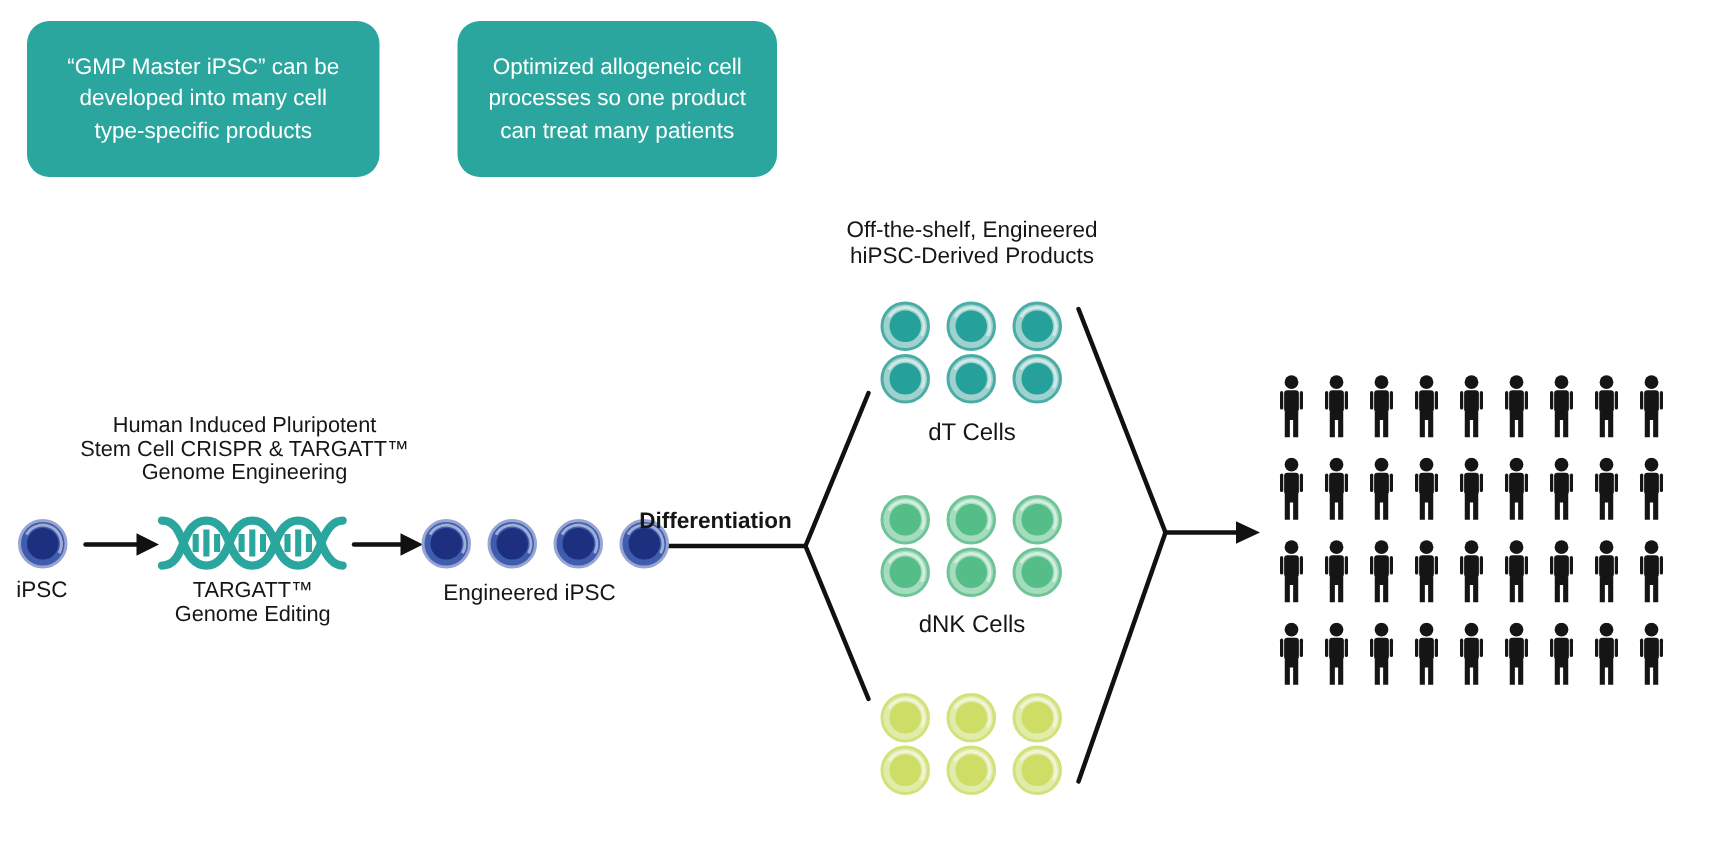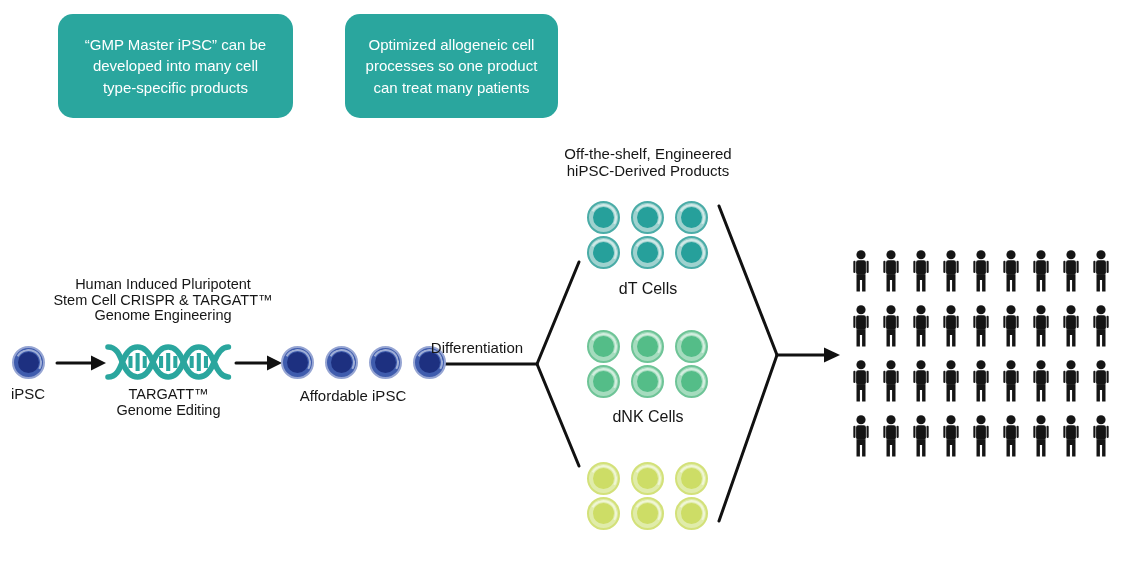--- a/index.html
+++ b/index.html
@@ -2,29 +2,29 @@
 <html style="--teal: #2aa69e; --person: #151515;"><head>
 <meta charset="utf-8">
 <style>
   html,body{margin:0;padding:0;background:#ffffff;}
   .stage{position:relative;width:1140px;height:565px;background:#fff;overflow:hidden;
          font-family:"Liberation Sans",sans-serif;color:#161616;}
   .pre{white-space:pre-line;}
   
   .topbox{position:absolute;top:14px;height:104px;background:var(--teal,#2aa69e);
           border-radius:15px;color:#fff;display:flex;align-items:center;justify-content:center;
-          text-align:center;font-size:15px;line-height:1.42;padding:0 10px;box-sizing:border-box;margin-left:40px;}
+          text-align:center;font-size:15px;line-height:1.42;padding:0 10px;box-sizing:border-box;}
   .b1{left:18px;width:235px}.b2{left:305px;width:213px}.b3{left:591px;width:236px}.b4{left:878px;width:236px}
   
   .caption{position:absolute;text-align:center;}
   .cap-engineering{left:38px;top:277px;width:250px;font-size:14.5px;line-height:1.08;}
   .cap-ipsc{left:6px;top:385px;width:44px;font-size:15px;}
   .cap-targatt{left:96px;top:386px;width:145px;font-size:14.5px;line-height:1.12;}
   .cap-engineered{left:273px;top:387px;width:160px;font-size:15px;}
-  .cap-diff{left:418px;top:339px;width:118px;font-size:15px;}
+  .cap-diff{left:418px;top:339px;width:118px;font-size:15px;font-weight:bold;}
   .cap-products{left:546px;top:145px;width:204px;font-size:15px;line-height:1.15;}
   .cap-therapies{left:840px;top:192px;width:290px;font-size:15px;line-height:1.14;}
   .cluster-label{position:absolute;left:588px;width:120px;text-align:center;font-size:16px;}
   .lbl-dt{top:280px}.lbl-dnk{top:408px}.lbl-dcells{top:570px}
   
   .cellgrid{position:absolute;display:grid;grid-template-columns:repeat(3,33px);grid-auto-rows:33px;
             column-gap:11px;row-gap:2px;}
   .grid-dt{left:587px;top:201px}.grid-dnk{left:587px;top:330px}.grid-dcells{left:587px;top:462px}
   .ipsc-single{left:12px;top:346px;grid-template-columns:repeat(1,33px);}
   .engineered-row{left:281px;top:346px;grid-template-columns:repeat(4,33px);}
@@ -96,21 +96,21 @@
     </div>
   <div class="caption cap-ipsc">iPSC</div>
   <div class="caption cap-targatt pre">TARGATT™
 Genome Editing</div>
   <div class="cellgrid engineered-row" style="--ring: #3f5cad; --core: #1d3080; --edge: #96a5d3;">
       <div class="cell"></div>
       <div class="cell"></div>
       <div class="cell"></div>
       <div class="cell"></div>
     </div>
-  <div class="caption cap-engineered">Affordable iPSC</div>
+  <div class="caption cap-engineered">Engineered iPSC</div>
   <div class="caption cap-diff">Differentiation</div>
 
   <div class="caption cap-products pre">Off-the-shelf, Engineered
 hiPSC-Derived Products</div>
   <div class="cellgrid grid-dt" style="--ring: #9fd2cf; --core: #26a09b; --edge: #4aaca7;">
       <div class="cell"></div>
       <div class="cell"></div>
       <div class="cell"></div>
       <div class="cell"></div>
       <div class="cell"></div>

